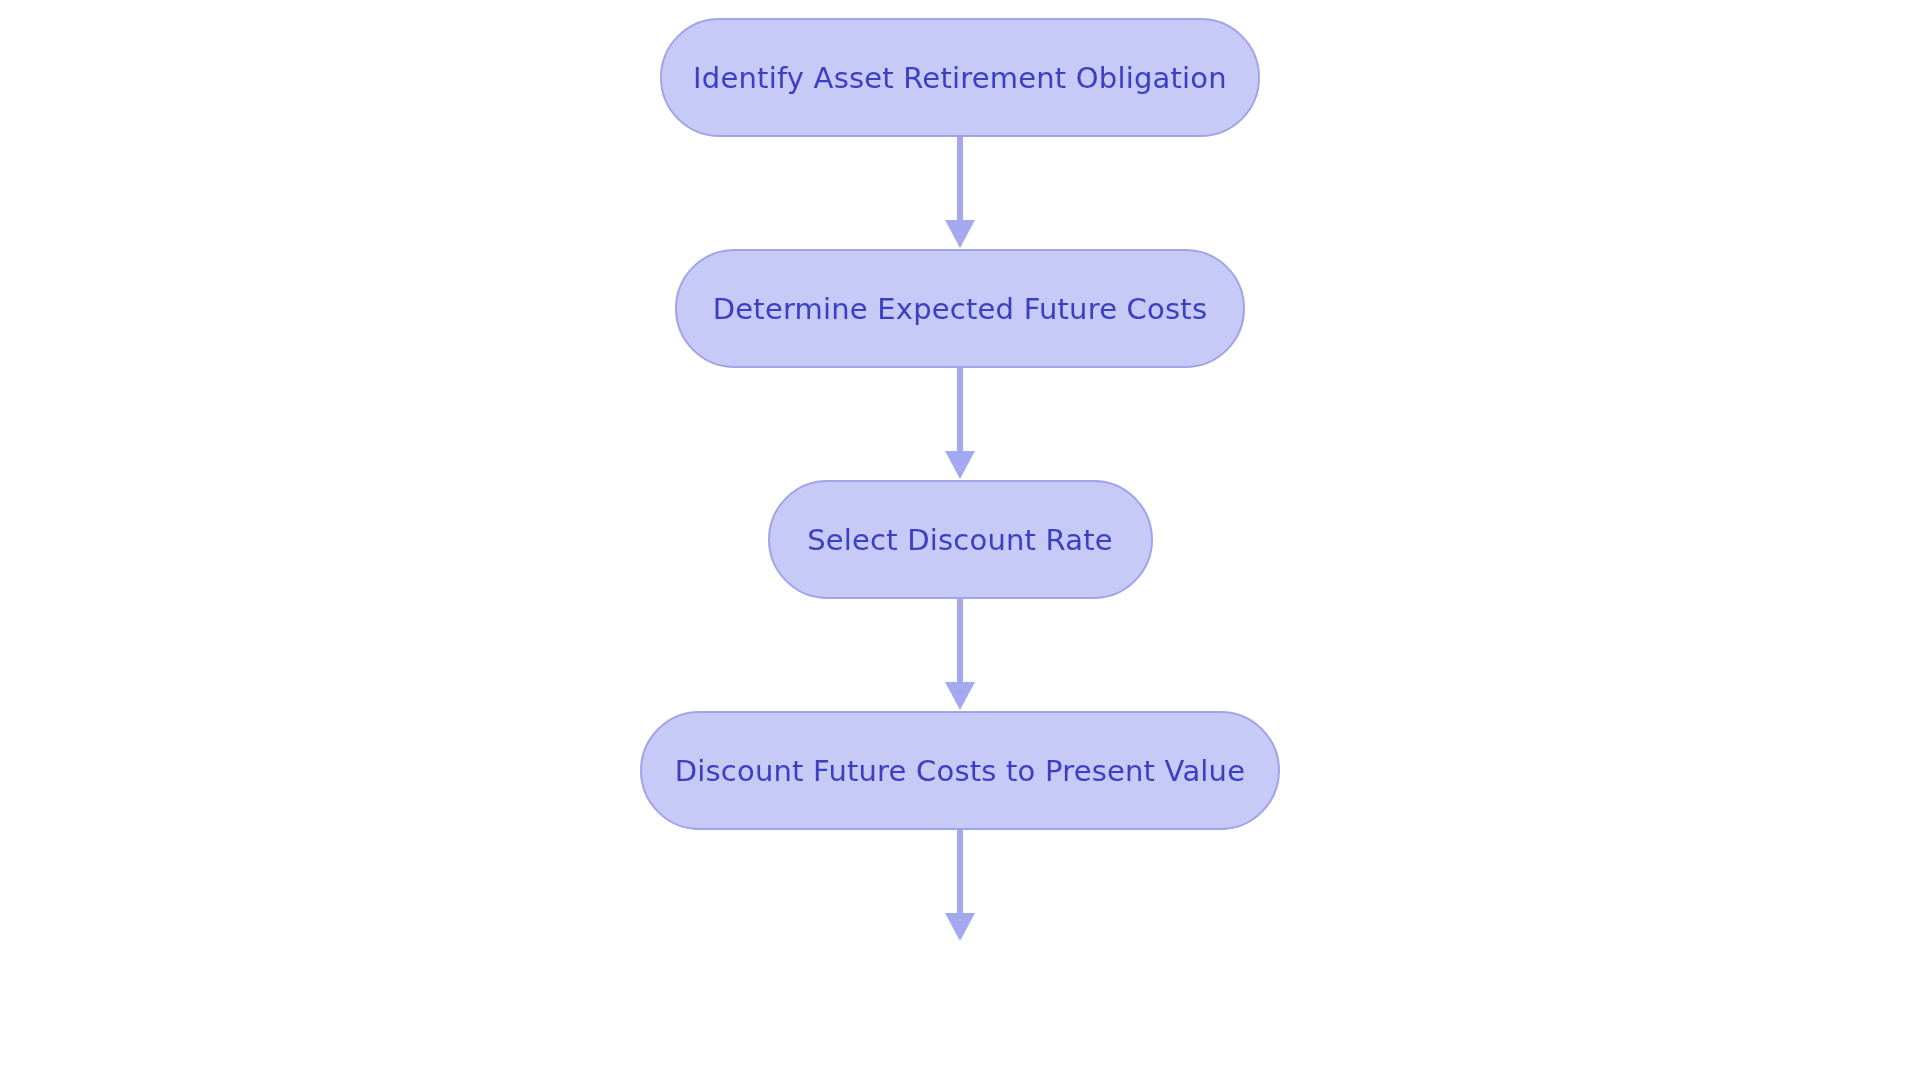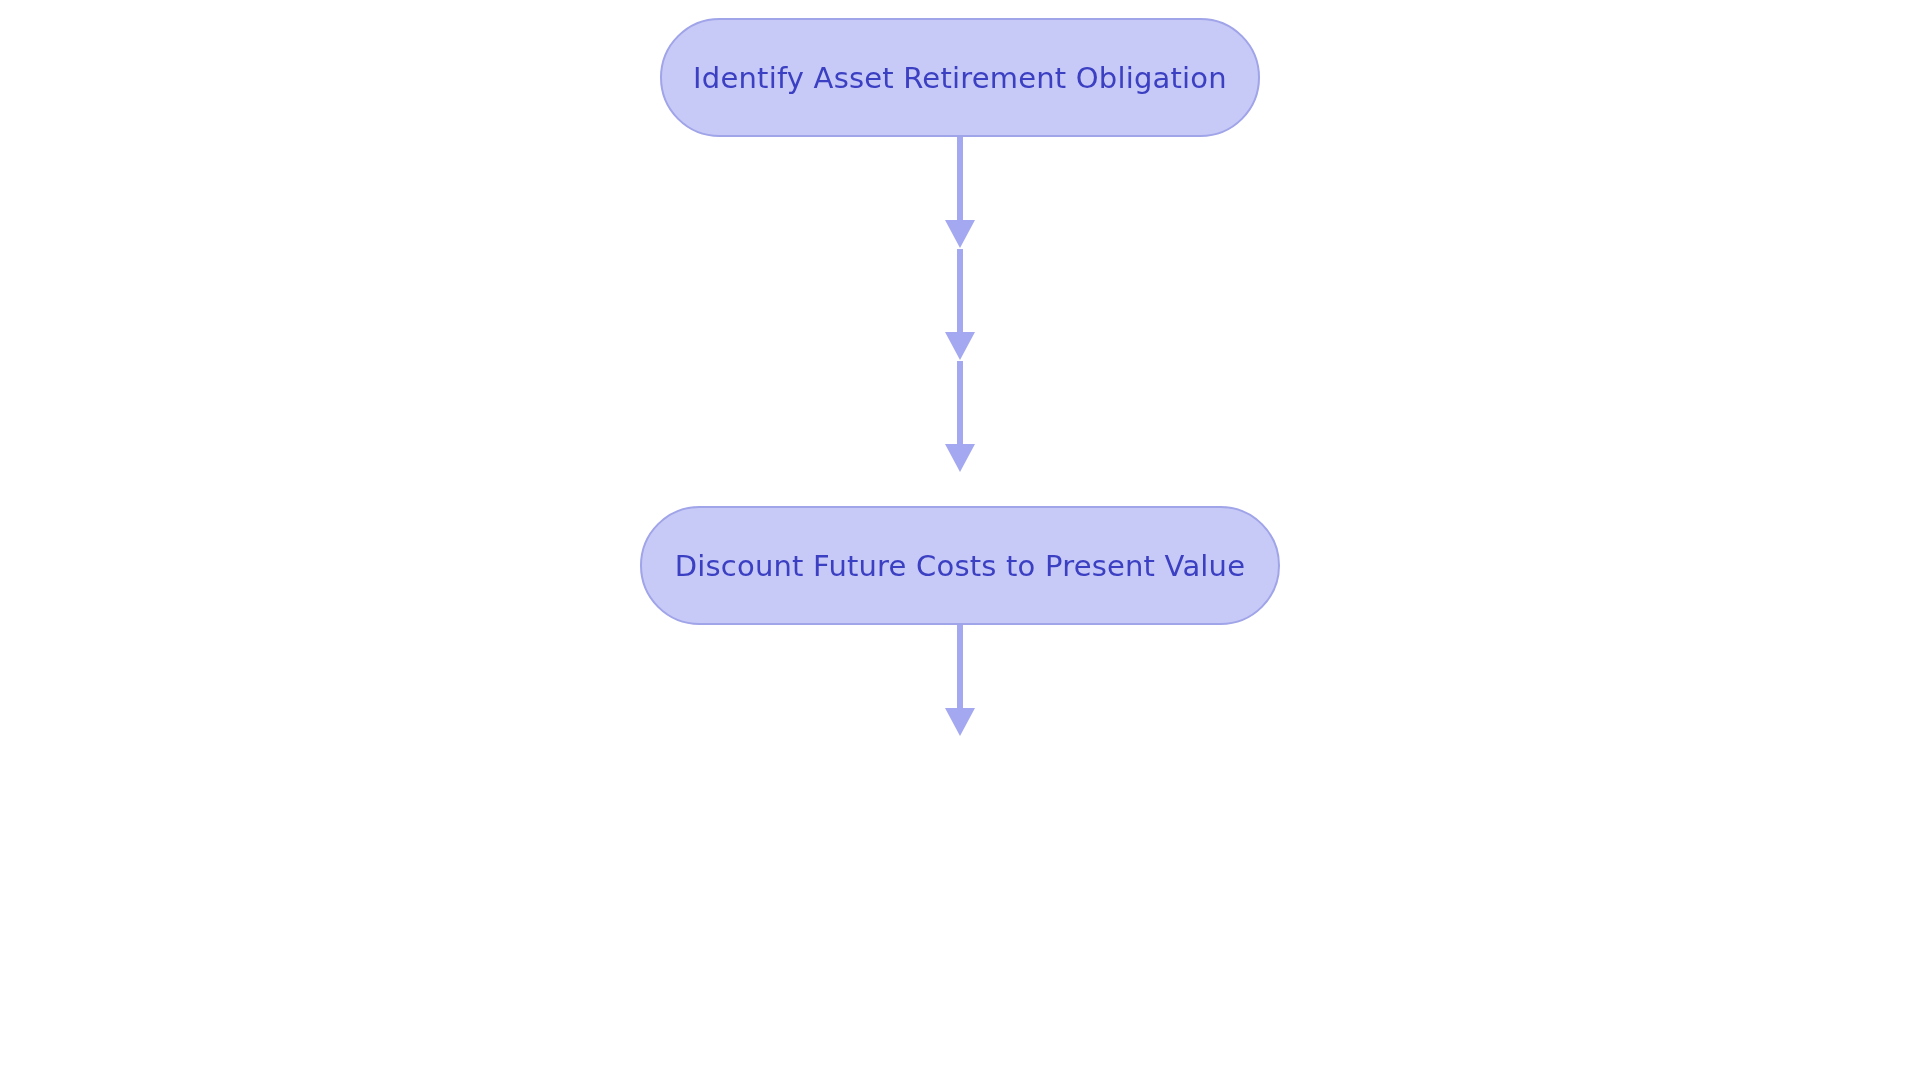--- a/index.html
+++ b/index.html
@@ -41,21 +41,21 @@
     align-items: center;
     justify-content: center;
     font-size: 29px;
     letter-spacing: 0.2px;
     text-align: center;
     flex: 0 0 auto;
   }
   .node-1 { width: 600px; }
   .node-2 { width: 570px; }
   .node-3 { width: 385px; }
-  .node-4 { width: 640px; margin-top: 33px; }
+  .node-4 { width: 640px; }
   .node-5 { width: 590px; }
   .arrow {
     flex: 0 0 auto;
     color: var(--arrow);
     display: block;
   }
 </style>
 </head>
 <body>
 
@@ -64,26 +64,32 @@
 
     <div class="node node-1">
       <span>Identify Asset Retirement Obligation</span>
     </div>
 
     <svg class="arrow" width="32" height="112" viewBox="0 0 32 112" aria-hidden="true">
       <line x1="16" y1="0" x2="16" y2="84" stroke="currentColor" stroke-width="6"></line>
       <polygon points="1,83 31,83 16,111" fill="currentColor"></polygon>
     </svg>
 
+    <div class="node node-2">
+      <span>Determine Expected Future Costs</span>
+    </div>
 
     <svg class="arrow" width="32" height="112" viewBox="0 0 32 112" aria-hidden="true">
       <line x1="16" y1="0" x2="16" y2="84" stroke="currentColor" stroke-width="6"></line>
       <polygon points="1,83 31,83 16,111" fill="currentColor"></polygon>
     </svg>
 
+    <div class="node node-3">
+      <span>Select Discount Rate</span>
+    </div>
 
     <svg class="arrow" width="32" height="112" viewBox="0 0 32 112" aria-hidden="true">
       <line x1="16" y1="0" x2="16" y2="84" stroke="currentColor" stroke-width="6"></line>
       <polygon points="1,83 31,83 16,111" fill="currentColor"></polygon>
     </svg>
 
     <div class="node node-4">
       <span>Discount Future Costs to Present Value</span>
     </div>
 

